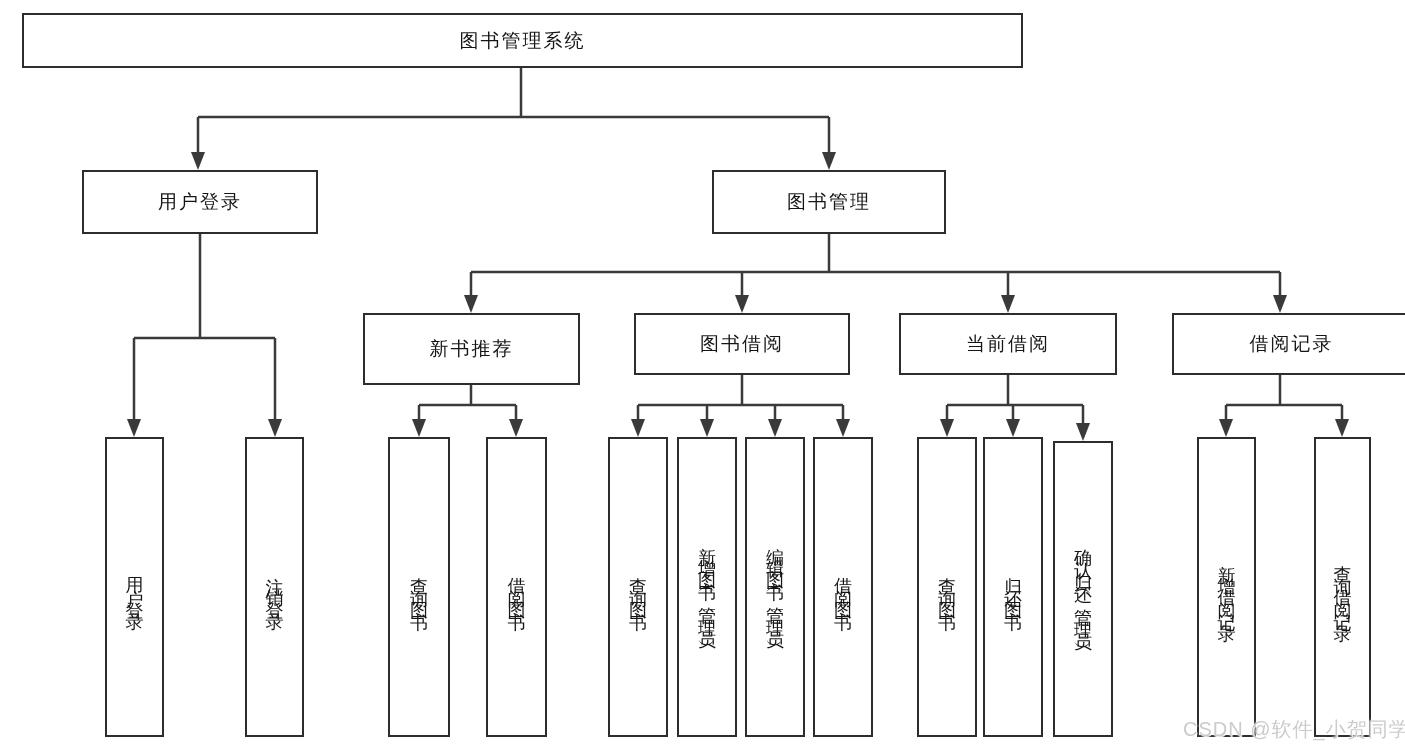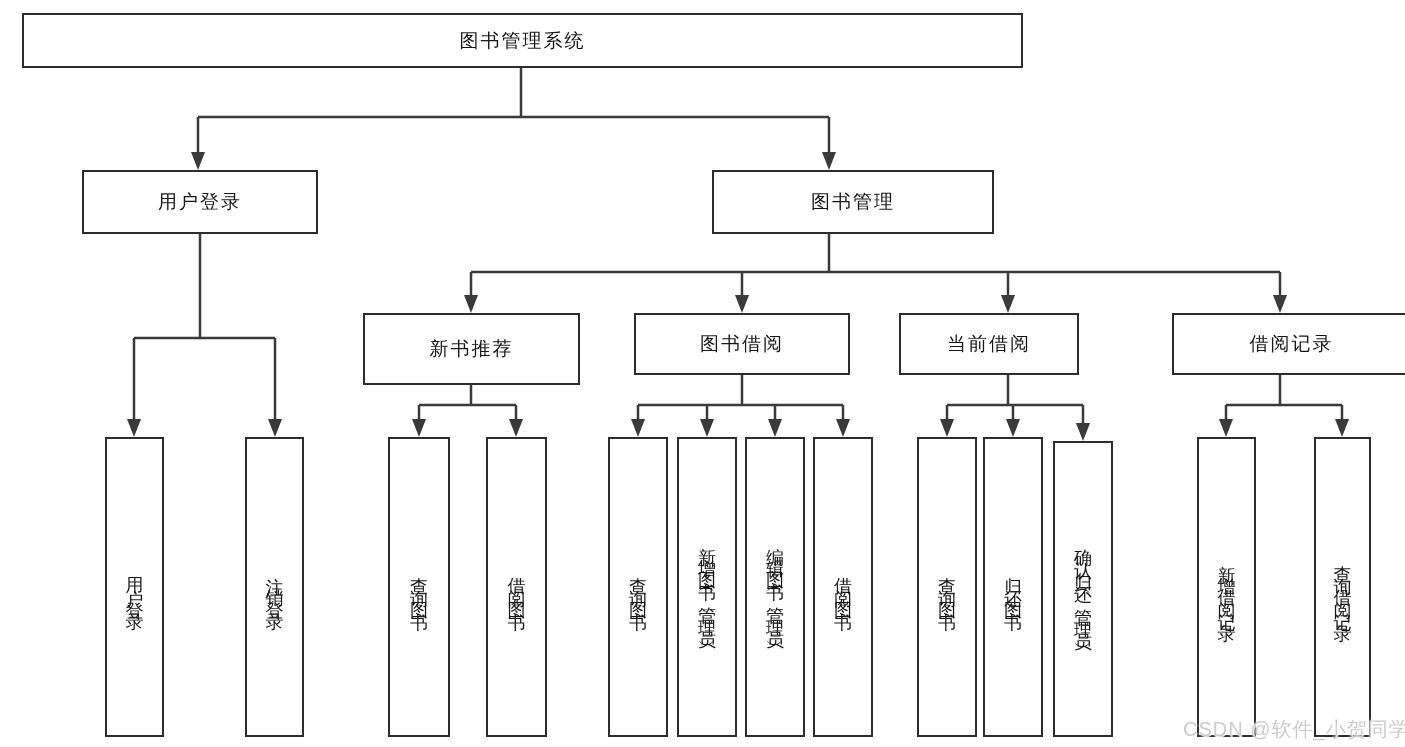--- a/index.html
+++ b/index.html
@@ -85,31 +85,31 @@
     </g>
   </svg>
 
   <div class="box hbox" style="left:22px; top:13px; width:1001px; height:55px;">
     <span>图书管理系统</span>
   </div>
 
   <div class="box hbox" style="left:82px; top:170px; width:236px; height:64px;">
     <span>用户登录</span>
   </div>
-  <div class="box hbox" style="left:712px; top:170px; width:282px; height:64px;">
+  <div class="box hbox" style="left:712px; top:170px; width:234px; height:64px;">
     <span>图书管理</span>
   </div>
 
   <div class="box hbox" style="left:363px; top:313px; width:217px; height:72px;">
     <span>新书推荐</span>
   </div>
   <div class="box hbox" style="left:634px; top:313px; width:216px; height:62px;text-align:center;">
     <span>图书借阅</span>
   </div>
-  <div class="box hbox" style="left:899px; top:313px; width:180px; height:62px;">
+  <div class="box hbox" style="left:899px; top:313px; width:218px; height:62px;">
     <span>当前借阅</span>
   </div>
   <div class="box hbox" style="left:1172px; top:313px; width:239px; height:62px;">
     <span>借阅记录</span>
   </div>
 
   <div class="box vbox" style="left:105px; top:437px; width:59px; height:300px;">
     <span>用户登录</span>
   </div>
   <div class="box vbox" style="left:245px; top:437px; width:59px; height:300px;">

